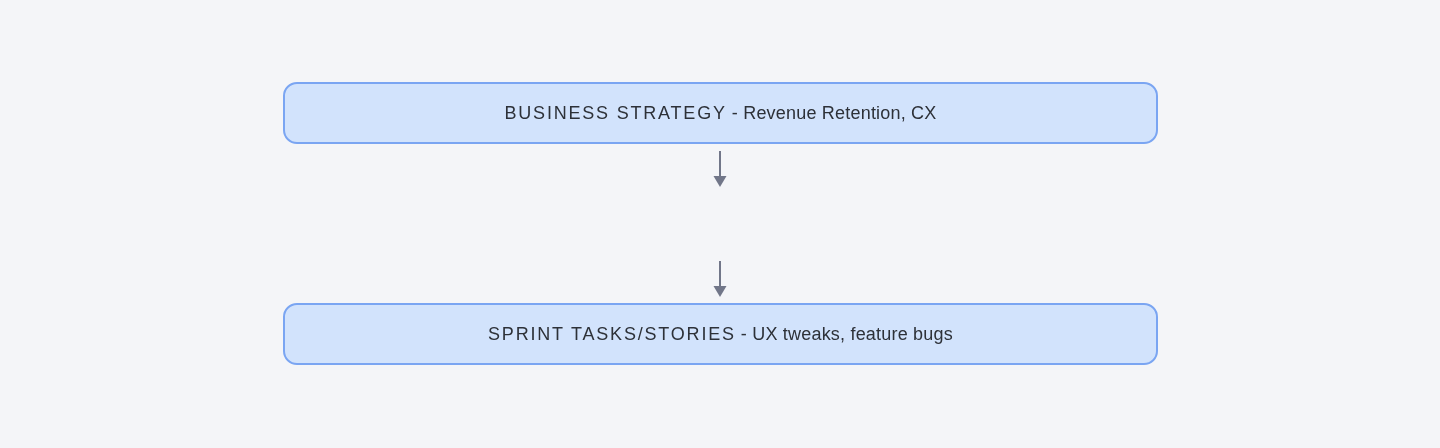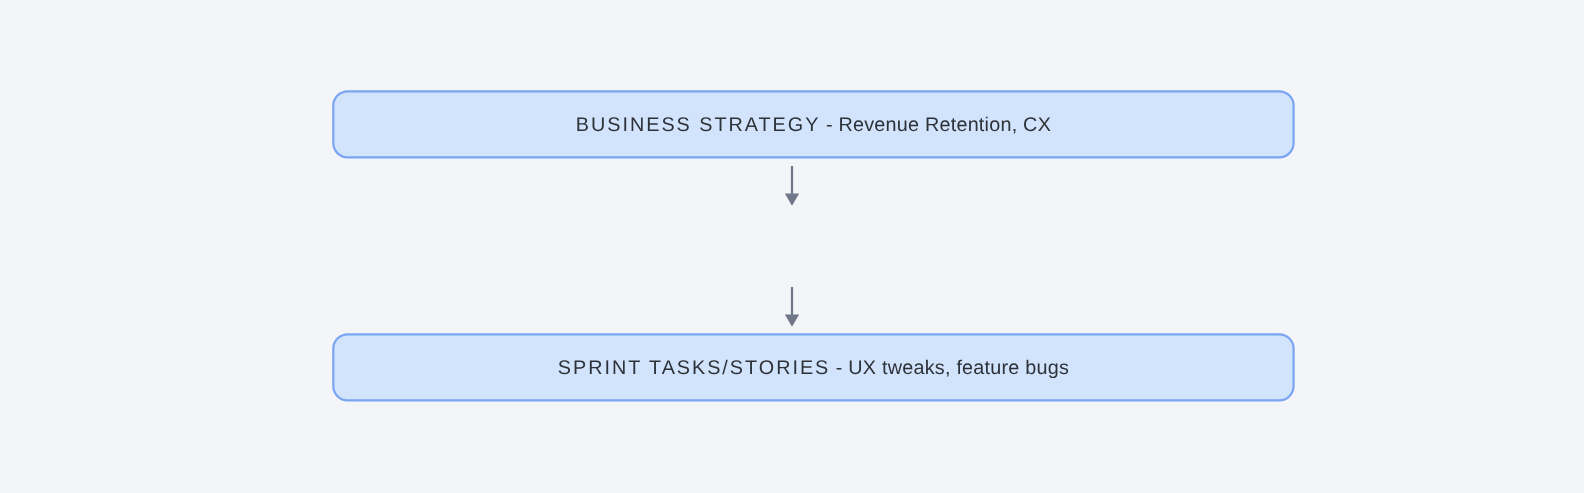--- a/index.html
+++ b/index.html
@@ -27,21 +27,20 @@
     background: var(--node-fill);
     border: 2px solid var(--node-border);
     border-radius: 14px;
     display: flex;
     align-items: center;
     justify-content: center;
     color: var(--text);
     font-size: 18px;
     font-weight: 500;
     white-space: nowrap;
-    margin-left: 19px;
   }
   .node-1 { top: 82px; }
   .node-2 { top: 192px; }
   .node-3 { top: 303px; }
   .node-label { letter-spacing: 1.8px; }
   .node-desc { letter-spacing: 0.2px; }
   .arrow {
     position: absolute;
     left: 708px;
     width: 24px;

